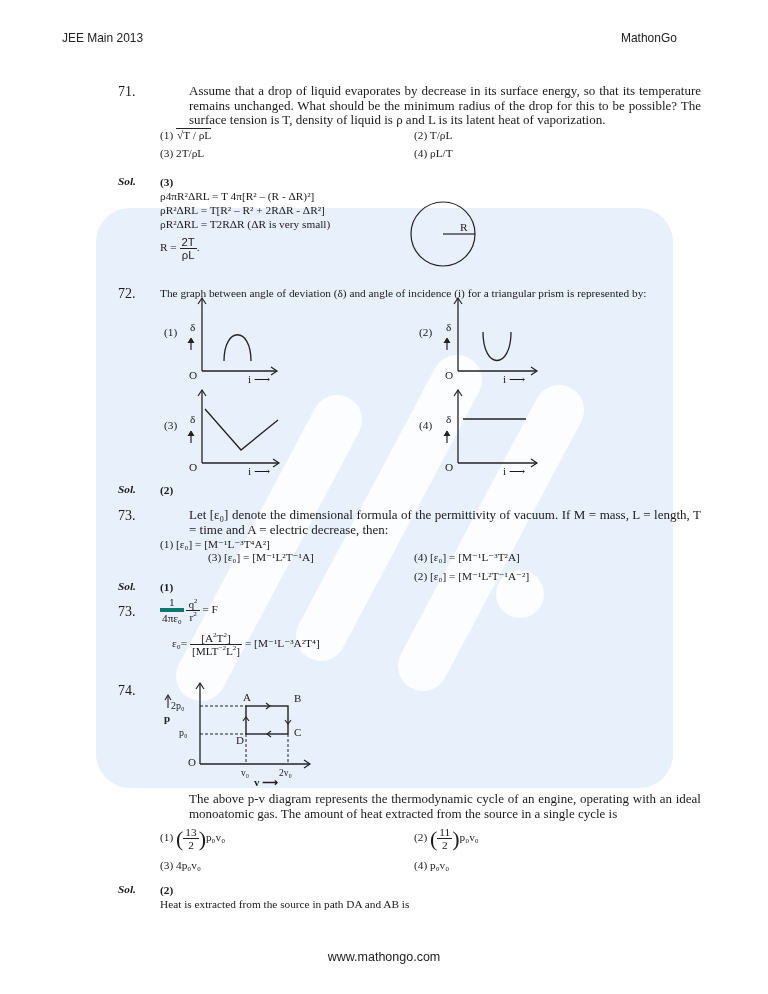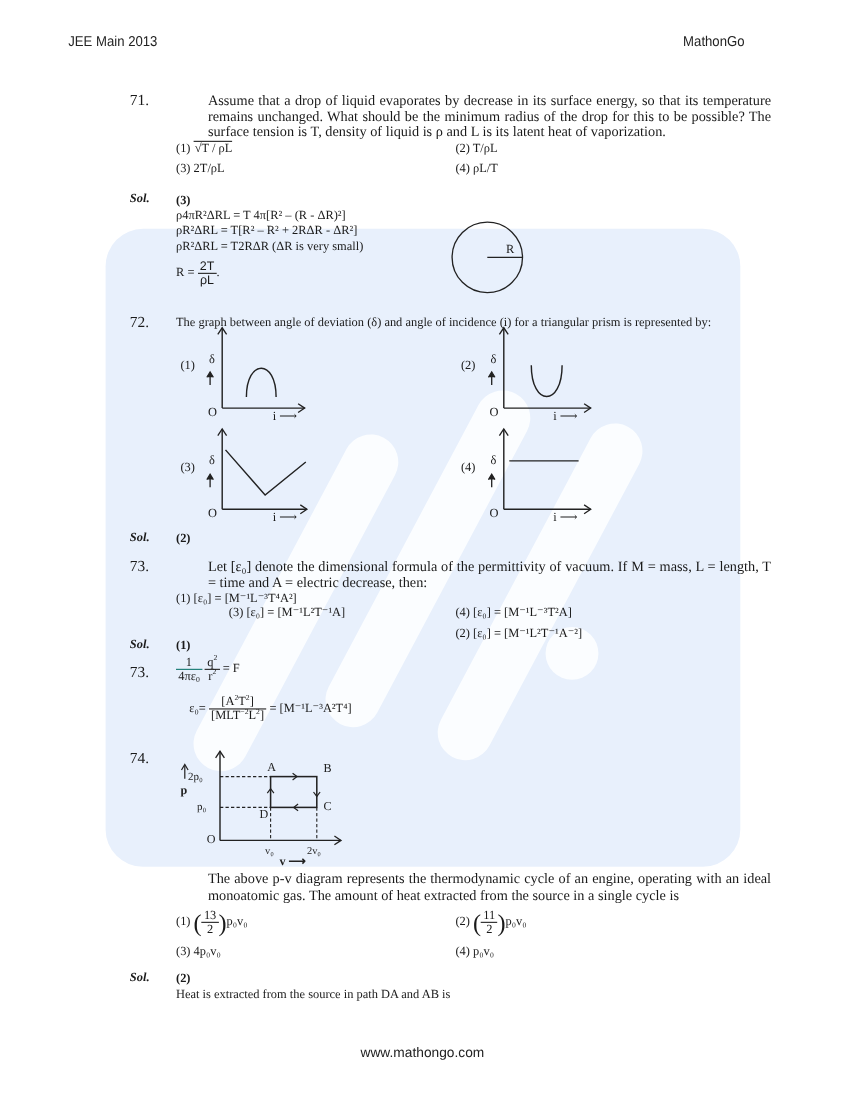--- a/index.html
+++ b/index.html
@@ -134,21 +134,21 @@
 <div class="para" style="top:508px;">Let [ε₀] denote the dimensional formula of the permittivity of vacuum.  If M = mass, L = length, T = time and A = electric decrease, then:</div>
 <div class="t" style="left:160px; top:537px;">(1) [ε₀]  = [M⁻¹L⁻³T⁴A²]</div>
 <div class="t" style="left:414px; top:569px;">(2) [ε₀]  = [M⁻¹L²T⁻¹A⁻²]</div>
 <div class="t" style="left:160px; top:550px;margin-left:48px;">(3) [ε₀]  = [M⁻¹L²T⁻¹A]</div>
 <div class="t" style="left:414px; top:550px;">(4) [ε₀]  = [M⁻¹L⁻³T²A]</div>
 
 <div class="sol" style="top:580px;">Sol.</div>
 <div class="t b" style="left:160px; top:580px;">(1)</div>
 <div class="qn" style="top:604px;">73.</div>
 <div class="t" style="left:160px; top:596px;">
-  <span class="frac"><span class="num" style="border:none;">1</span><span class="den" style="border-top:1px solid #0f766e;">4πε<sub>0</sub></span></span>
+  <span class="frac"><span class="num" style="border:none;">1</span><span class="den" style="border-top:4px solid #0f766e;">4πε<sub>0</sub></span></span>
   <span class="frac"><span class="num" style="border:none;">q<sup>2</sup></span><span class="den" style="border-top:1px solid #222;">r<sup>2</sup></span></span>
   <span>= F</span>
 </div>
 <div class="t" style="left:160px; top:632px;margin-left:12px;">
   <span>ε₀=</span>
   <span class="frac"><span class="num">[A<sup>2</sup>T<sup>2</sup>]</span><span class="den">[MLT<sup>−2</sup>L<sup>2</sup>]</span></span>
   <span>= [M⁻¹L⁻³A²T⁴]</span>
 </div>
 
 <div class="qn" style="top:683px;">74.</div>

